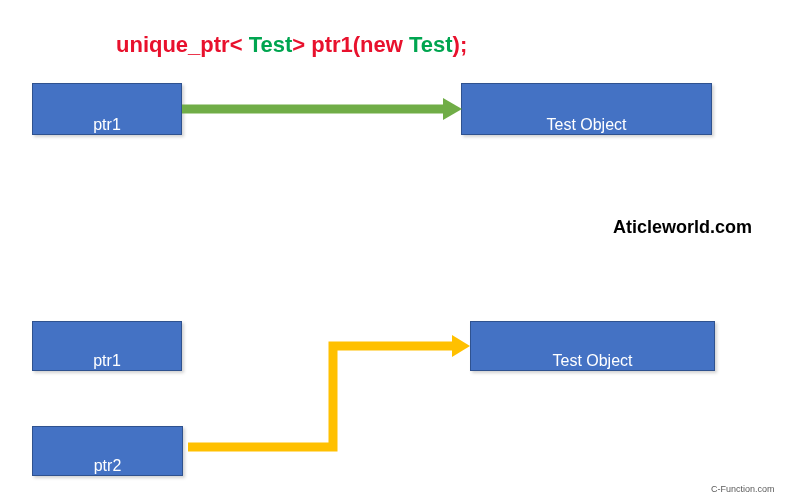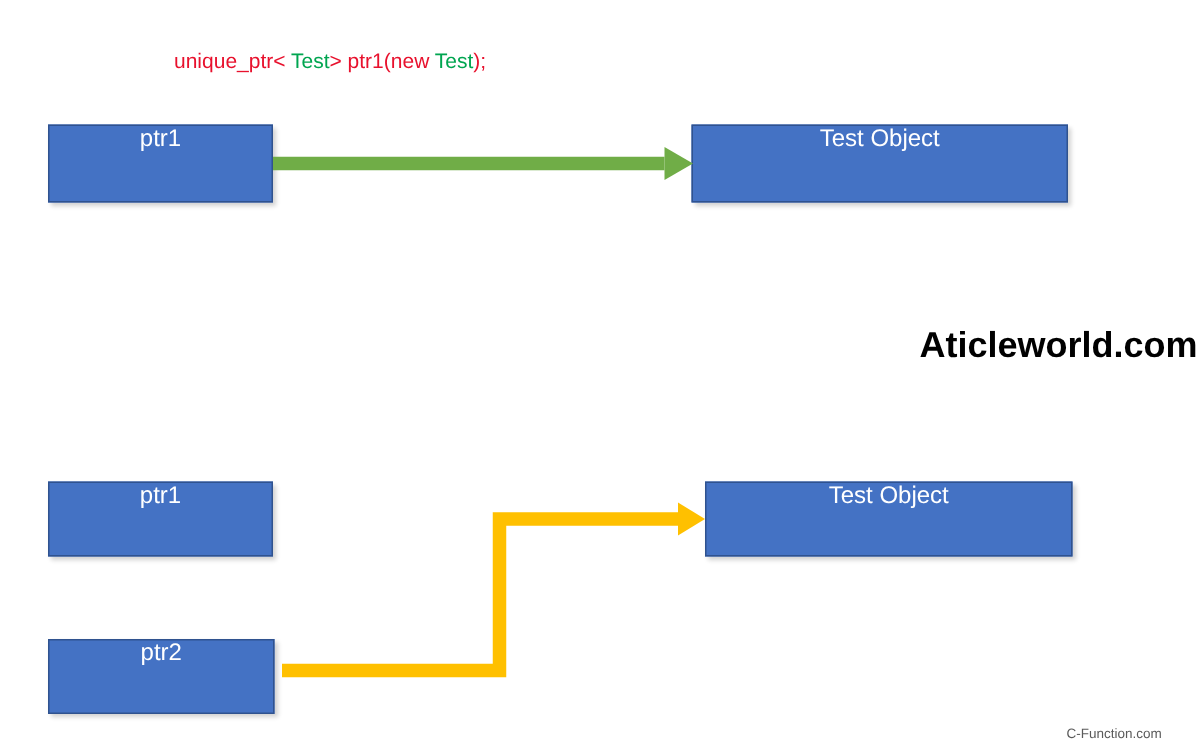--- a/index.html
+++ b/index.html
@@ -13,38 +13,38 @@
     height: 493px;
     background: #ffffff;
     overflow: hidden;
     font-family: "Liberation Sans", sans-serif;
   }
 
   
   .code-line {
     position: absolute;
     font-family: "Liberation Sans", sans-serif;
-    font-weight: normal;
-    font-size: 14px;
+    font-weight: bold;
+    font-size: 22px;
     white-space: pre;
     letter-spacing: 0px;
   }
   .code-line .tok { white-space: pre; }
   .tok-red   { color: #E8112D; }
   .tok-green { color: #00A550; }
   .tok-black { color: #1A1A1A; }
 
   
   .box {
     position: absolute;
     background: #4472C4;
     border: 1px solid #2F528F;
     box-sizing: border-box;
     display: flex;
-    align-items: flex-start;
+    align-items: flex-end;
     justify-content: center;
     color: #FFFFFF;
     font-size: 16px;
     font-family: "Liberation Sans", sans-serif;
     font-weight: normal;
     box-shadow: 2px 2px 3px rgba(0,0,0,0.18);
   }
 
   
   .arrow-svg {
@@ -54,21 +54,21 @@
     width: 800px;
     height: 493px;
     pointer-events: none;
   }
 
   
   .watermark-main {
     position: absolute;
     font-family: "Liberation Sans", sans-serif;
     font-weight: bold;
-    font-size: 24px;
+    font-size: 18px;
     color: #000000;
     white-space: nowrap;
   }
   .watermark-small {
     position: absolute;
     font-family: "Liberation Sans", sans-serif;
     font-size: 9px;
     color: #5A5A5A;
     white-space: nowrap;
   }

